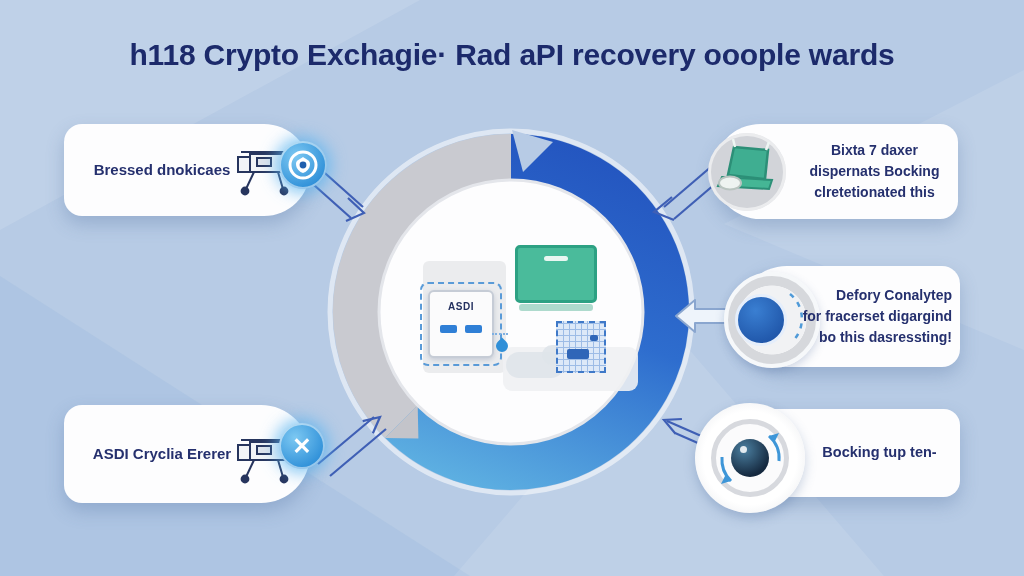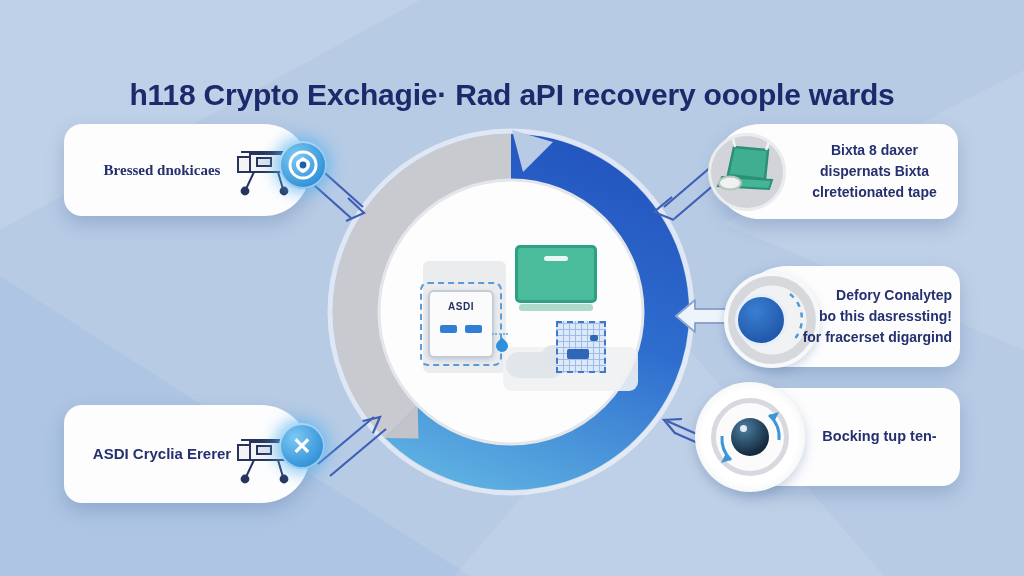--- a/index.html
+++ b/index.html
@@ -12,34 +12,34 @@
   .tri1{top:0;left:0;width:420px;height:230px;background:rgba(255,255,255,.12);
         clip-path:polygon(0 0,100% 0,0 100%);}
   .tri2{bottom:0;left:0;width:470px;height:300px;background:rgba(164,190,224,.45);
         clip-path:polygon(0 0,0 100%,100% 100%);}
   .tri3{bottom:0;right:140px;width:430px;height:250px;background:rgba(255,255,255,.10);
         clip-path:polygon(50% 0,0 100%,100% 100%);}
   .tri4{top:70px;right:0;width:300px;height:280px;background:rgba(255,255,255,.10);
         clip-path:polygon(100% 0,0 55%,100% 100%);}
 
   .title{position:absolute;top:38px;left:0;width:1024px;text-align:center;
-         font-size:30px;font-weight:700;color:#1c2a6b;letter-spacing:-.2px;margin-top:40px;}
+         font-size:30px;font-weight:700;color:#1c2a6b;letter-spacing:-.2px;}
 
   svg.overlay{position:absolute;top:0;left:0;}
 
   
   .box{position:absolute;background:#fdfdfe;color:#25306e;font-weight:700;
        box-shadow:0 8px 18px rgba(70,100,150,.28);}
   .txt{position:absolute;top:0;bottom:0;display:flex;flex-direction:column;
        justify-content:center;text-align:center;line-height:1.5;}
-  .box-tl{left:64px;top:124px;width:246px;height:92px;border-radius:18px 46px 46px 18px;font-size:15px;font-family:Liberation Serif, serif;}
+  .box-tl{left:64px;top:124px;width:246px;height:92px;border-radius:18px 46px 46px 18px;font-size:15px;}
   .box-bl{left:64px;top:405px;width:246px;height:98px;border-radius:18px 49px 49px 18px;font-size:15px;}
   .box-tr{left:713px;top:124px;width:245px;height:95px;border-radius:48px 18px 18px 48px;font-size:14px;}
   .box-mr{left:737px;top:266px;width:223px;height:101px;border-radius:50px 18px 18px 50px;font-size:14px;}
-  .box-br{left:713px;top:388px;width:247px;height:98px;border-radius:49px 18px 18px 49px;font-size:14.5px;}
+  .box-br{left:713px;top:409px;width:247px;height:88px;border-radius:49px 18px 18px 49px;font-size:14.5px;}
   .box-tl .txt,.box-bl .txt{left:12px;width:172px;}
   .box-tr .txt{left:88px;right:10px;}
   .box-mr .txt{left:64px;right:8px;text-align:right;}
   .box-br .txt{left:94px;right:8px;}
 
   .machine{position:absolute;right:13px;width:62px;height:52px;}
   .box-tl .machine{top:21px;} .box-bl .machine{top:28px;}
 
   
   .badge{position:absolute;border-radius:50%;
@@ -213,37 +213,37 @@
     <div class="disc disc-tr">
       <svg width="78" height="78" viewBox="0 0 78 78">
         <polygon points="26,14 60,17 57,46 20,42" fill="#3fae91" stroke="#2c8f77" stroke-width="2.5"></polygon>
         <polygon points="14,44 64,47 61,56 10,53" fill="#45b695" stroke="#2c8f77" stroke-width="2"></polygon>
         <ellipse cx="22" cy="50" rx="11" ry="6.5" fill="#eef3f1" stroke="#b9c4c0" stroke-width="2"></ellipse>
         <line x1="27" y1="14" x2="25" y2="6" stroke="#eef6f3" stroke-width="2.5"></line>
         <line x1="58" y1="17" x2="61" y2="9" stroke="#eef6f3" stroke-width="2.5"></line>
       </svg>
     </div>
     <div class="txt">
-      <span>Bixta 8 daxer</span>
-      <span>dispernats Bixta</span>
-      <span>clretetionated tape</span>
+      <span>Bixta 7 daxer</span>
+      <span>dispernats Bocking</span>
+      <span>clretetionated this</span>
     </div>
   </div>
 
   <div class="box box-mr">
     <div class="disc disc-mr">
       <div class="mr-blue"></div>
       <svg width="88" height="88" viewBox="0 0 88 88" style="position:absolute;left:0;top:0;">
         <path d="M 62 18 A 32 32 0 0 1 64 66" fill="none" stroke="#4f9ad8" stroke-width="2.5" stroke-dasharray="5 6"></path>
       </svg>
     </div>
     <div class="txt">
       <span>Defory Conalytep</span>
+      <span>for fracerset digargind</span>
       <span>bo this dasressting!</span>
-      <span>for fracerset digargind</span>
     </div>
   </div>
 
   <div class="box box-br">
     <div class="disc disc-br">
       <div class="br-ring"></div>
       <div class="br-sphere"></div>
       <div class="br-hl"></div>
       <svg width="110" height="110" viewBox="0 0 110 110" style="position:absolute;left:0;top:0;">
         <path d="M 74 33 A 30 30 0 0 1 84 58" fill="none" stroke="#3e96d8" stroke-width="3"></path>

